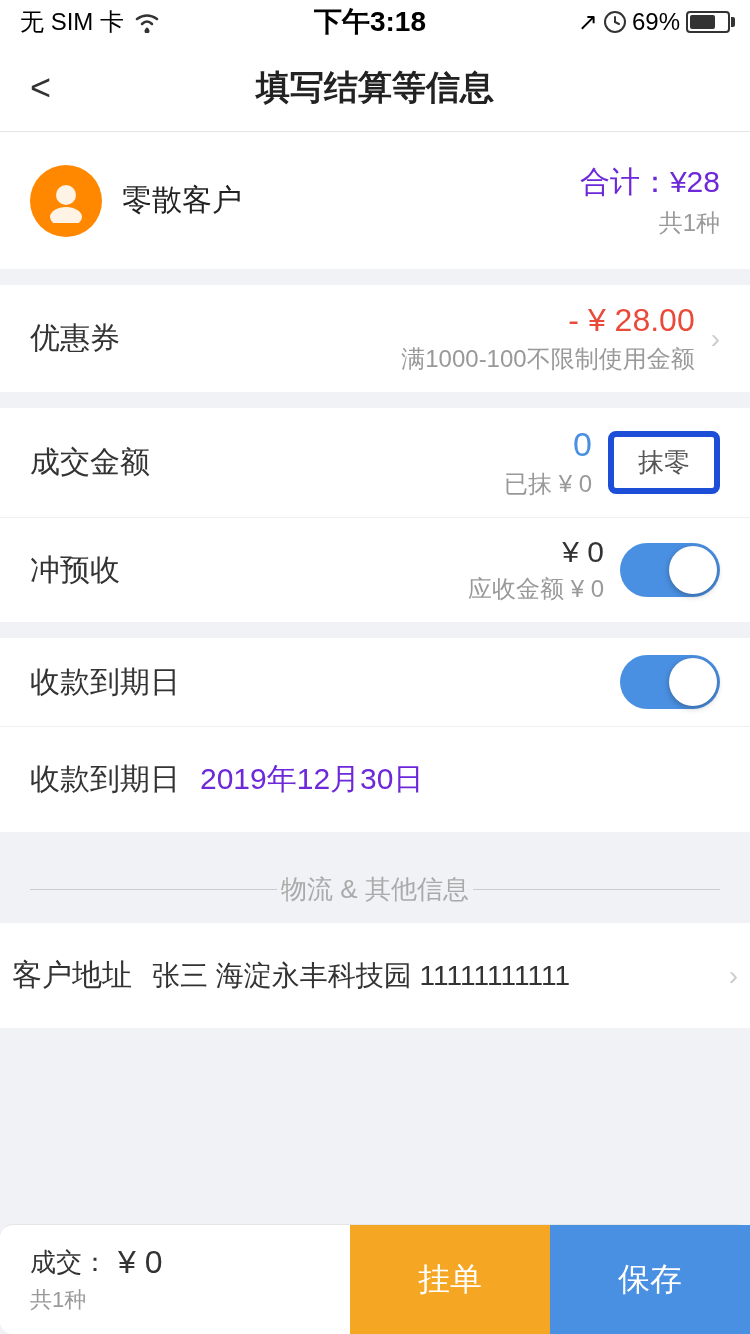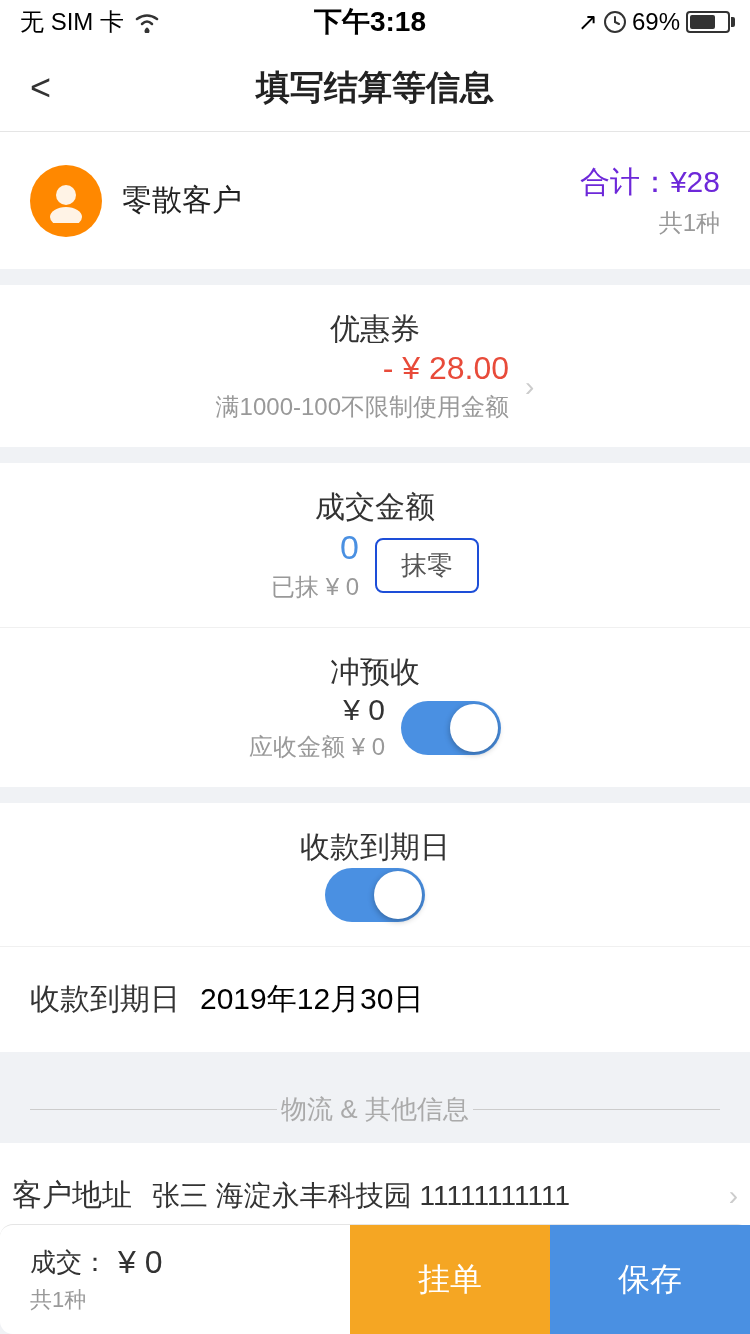--- a/index.html
+++ b/index.html
@@ -146,26 +146,25 @@
     }
     .total-count {
       font-size: 24px;
       color: #999;
       margin-top: 4px;
     }
 
     
     .row-item {
       background: #fff;
-      padding: 24px 30px;
+      padding: 17px 30px;
       display: flex;
       align-items: center;
       justify-content: space-between;
       border-bottom: 1px solid #f0f0f0;
-      flex-direction: column;
     }
     .row-item:last-child {
       border-bottom: none;
     }
     .row-label {
       font-size: 30px;
       color: #333;
     }
     .row-right {
       display: flex;
@@ -193,21 +192,21 @@
     .row-right-col {
       text-align: right;
     }
     .chevron {
       color: #ccc;
       font-size: 28px;
     }
 
     
     .round-btn {
-      border: 2px solid #1d4ed8;
+      border: 6px solid #1d4ed8;
       border-radius: 8px;
       padding: 8px 24px;
       font-size: 26px;
       color: #555;
       background: #fff;
       cursor: pointer;
     }
 
     
     .toggle {
@@ -255,21 +254,21 @@
       display: flex;
       align-items: center;
       gap: 20px;
     }
     .due-date-label {
       font-size: 30px;
       color: #333;
     }
     .due-date-value {
       font-size: 30px;
-      color: #000000;
+      color: #6d28d9;
     }
 
     
     .address-row {
       background: #fff;
       padding: 32px 12px;
       display: flex;
       align-items: center;
       justify-content: space-between;
     }

